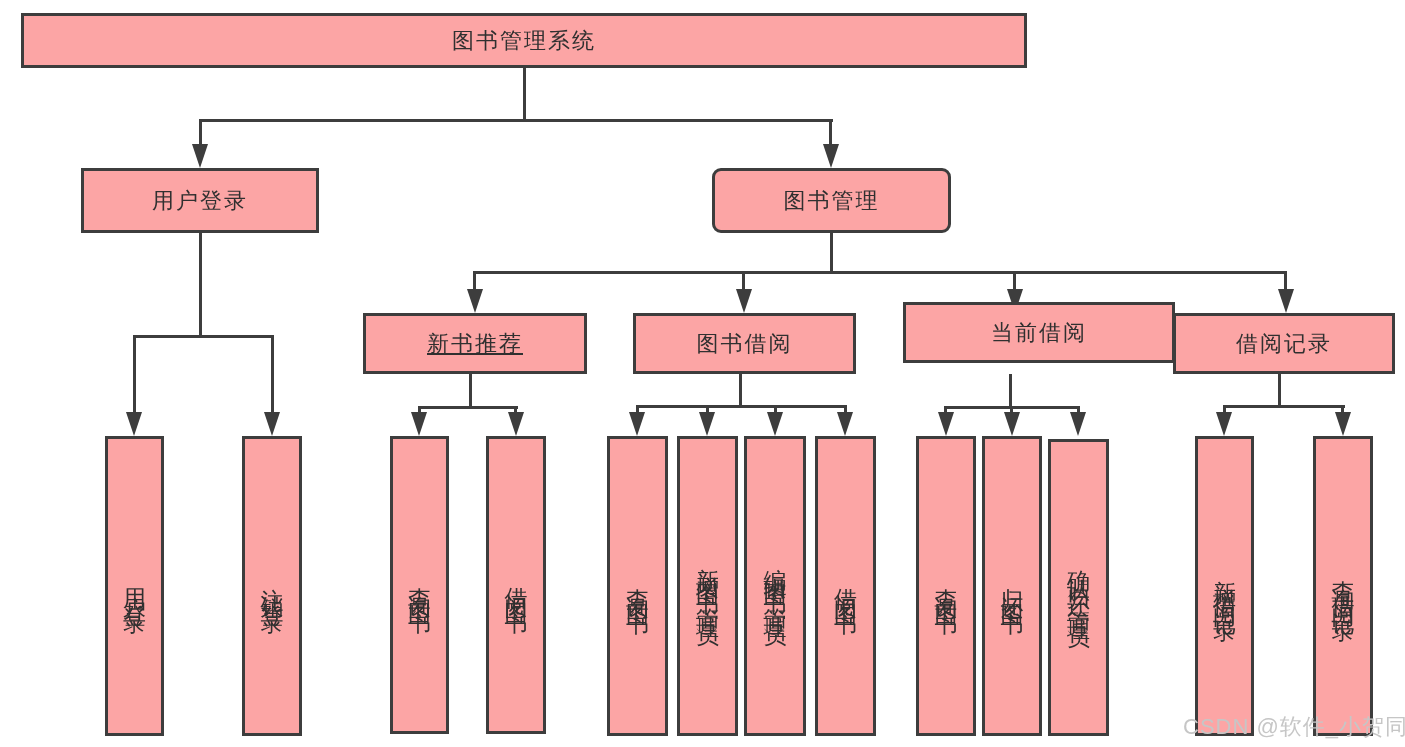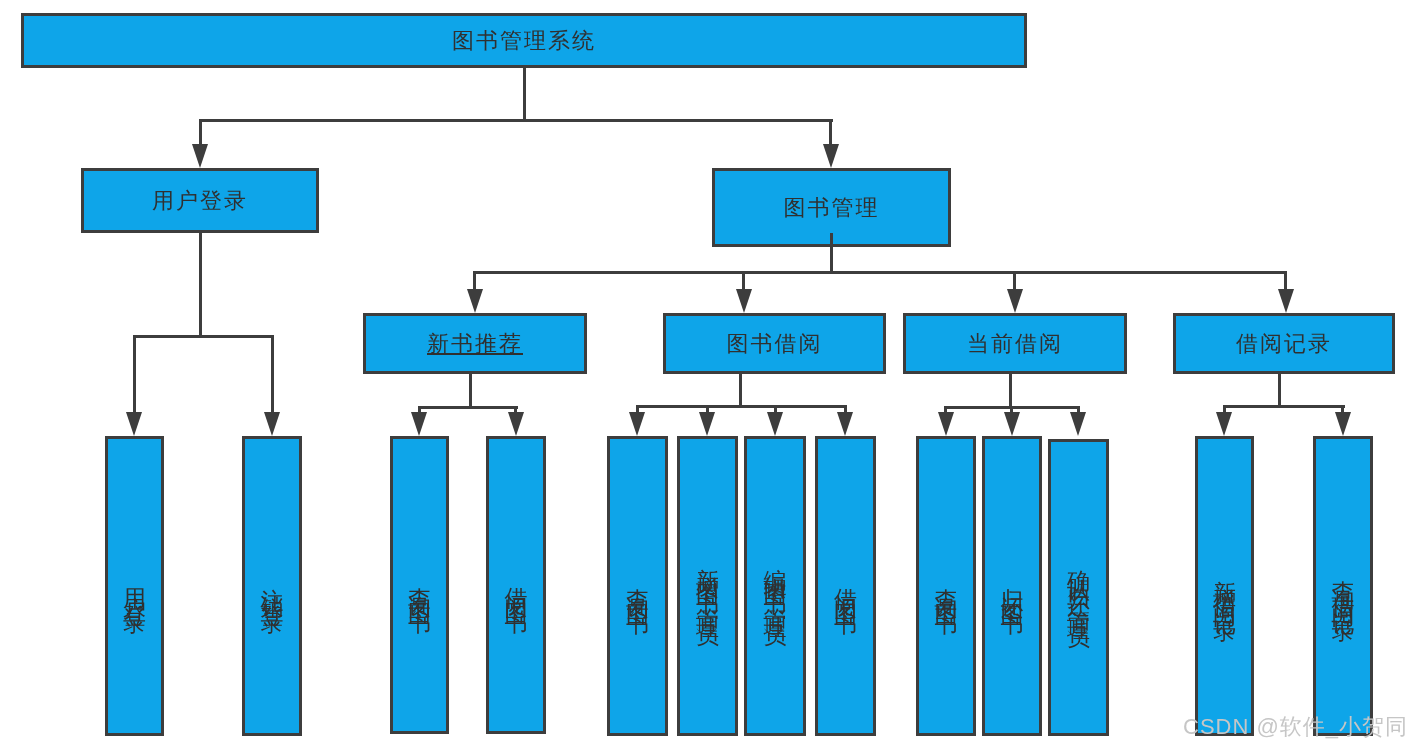--- a/index.html
+++ b/index.html
@@ -3,21 +3,21 @@
 <meta charset="utf-8">
 <style>
   html,body{margin:0;padding:0;background:#fff;}
   .stage{
     position:relative;width:1405px;height:747px;overflow:hidden;
     background:var(--background,#ffffff);
     font-family:"Liberation Sans","DejaVu Sans",sans-serif;
     color:var(--text,#303030);
   }
   .node{
-    position:absolute;box-sizing:border-box;background:#0ea5e9;
+    position:absolute;box-sizing:border-box;background:#fca5a5;
     border:3px solid var(--line,#3d3d3d);
     display:flex;align-items:center;justify-content:center;
     font-size:22px;letter-spacing:2px;color:var(--text,#303030);
   }
   .vnode span{
     writing-mode:vertical-rl;letter-spacing:8px;font-size:23px;line-height:1;
   }
   .h,.v{position:absolute;background:var(--line,#3d3d3d);}
   .arrow{
     position:absolute;width:0;height:0;
@@ -41,21 +41,21 @@
   <i class="v" style="left:523px;top:68px;width:3px;height:52px;"></i>
   <i class="h" style="left:199px;top:119px;width:634px;height:3px;"></i>
   <i class="v" style="left:199px;top:119px;width:3px;height:28px;"></i>
   <i class="arrow" style="left:192px;top:144px;"></i>
   <i class="v" style="left:829px;top:119px;width:3px;height:28px;"></i>
   <i class="arrow" style="left:823px;top:144px;"></i>
 
   <div class="node" style="left:81px;top:168px;width:238px;height:65px;">
     <span>用户登录</span>
   </div>
-  <div class="node" style="left:712px;top:168px;width:239px;height:79px;">
+  <div class="node" style="left:712px;top:168px;width:239px;height:65px;border-radius:9px;">
     <span>图书管理</span>
   </div>
 
   <i class="v" style="left:199px;top:233px;width:3px;height:103px;"></i>
   <i class="h" style="left:133px;top:335px;width:141px;height:3px;"></i>
   <i class="v" style="left:133px;top:335px;width:3px;height:78px;"></i>
   <i class="arrow" style="left:126px;top:412px;"></i>
   <i class="v" style="left:271px;top:335px;width:3px;height:78px;"></i>
   <i class="arrow" style="left:264px;top:412px;"></i>
 
@@ -66,24 +66,24 @@
   <i class="v" style="left:742px;top:271px;width:3px;height:20px;"></i>
   <i class="arrow" style="left:736px;top:289px;"></i>
   <i class="v" style="left:1013px;top:271px;width:3px;height:20px;"></i>
   <i class="arrow" style="left:1007px;top:289px;"></i>
   <i class="v" style="left:1284px;top:271px;width:3px;height:20px;"></i>
   <i class="arrow" style="left:1278px;top:289px;"></i>
 
   <div class="node" style="left:363px;top:313px;width:224px;height:61px;text-decoration:underline;">
     <span>新书推荐</span>
   </div>
-  <div class="node" style="left:633px;top:313px;width:223px;height:61px;margin-left:30px;">
+  <div class="node" style="left:633px;top:313px;width:223px;height:61px;">
     <span>图书借阅</span>
   </div>
-  <div class="node" style="left:903px;top:313px;width:224px;height:61px;">
+  <div class="node" style="left:903px;top:302px;width:272px;height:61px;">
     <span>当前借阅</span>
   </div>
   <div class="node" style="left:1173px;top:313px;width:222px;height:61px;">
     <span>借阅记录</span>
   </div>
 
   <i class="v" style="left:469px;top:374px;width:3px;height:33px;"></i>
   <i class="h" style="left:418px;top:406px;width:100px;height:3px;"></i>
   <i class="v" style="left:418px;top:406px;width:3px;height:8px;"></i>
   <i class="arrow" style="left:411px;top:412px;"></i>

